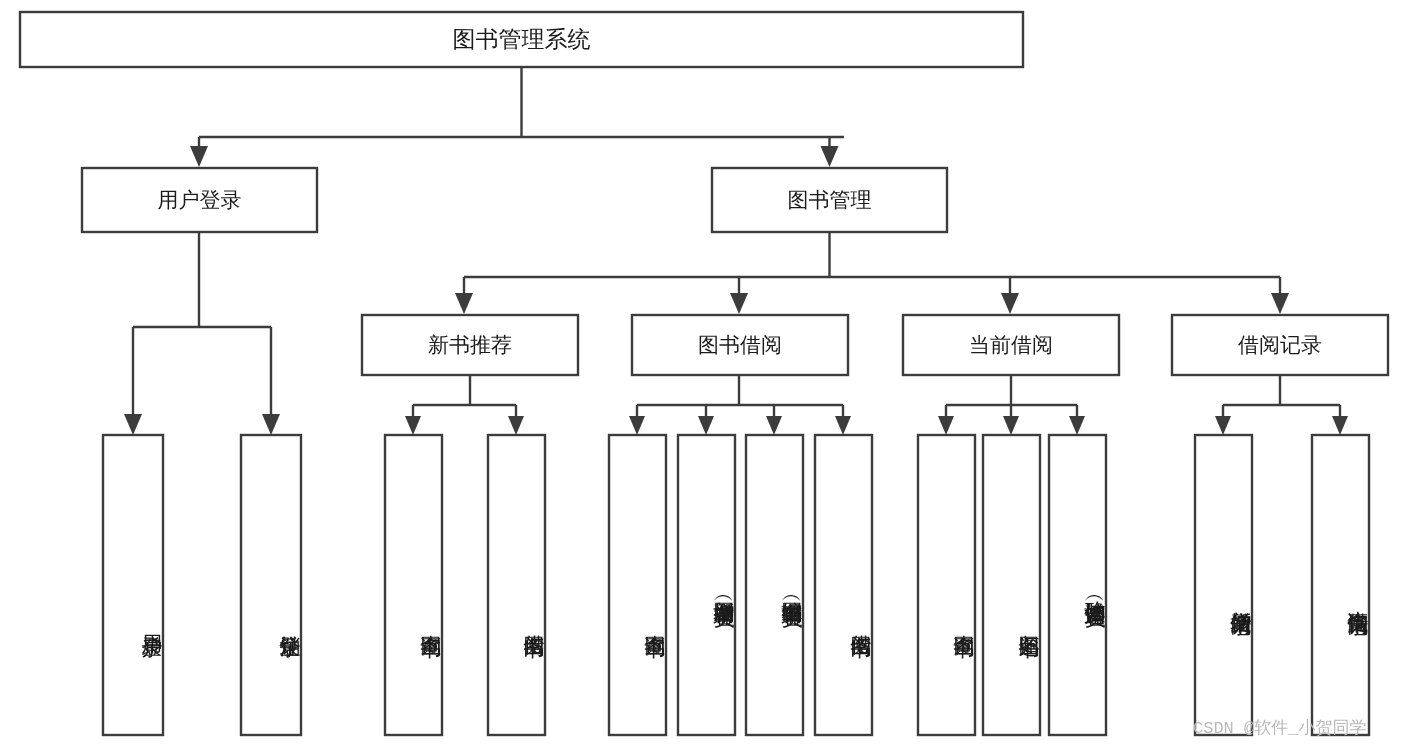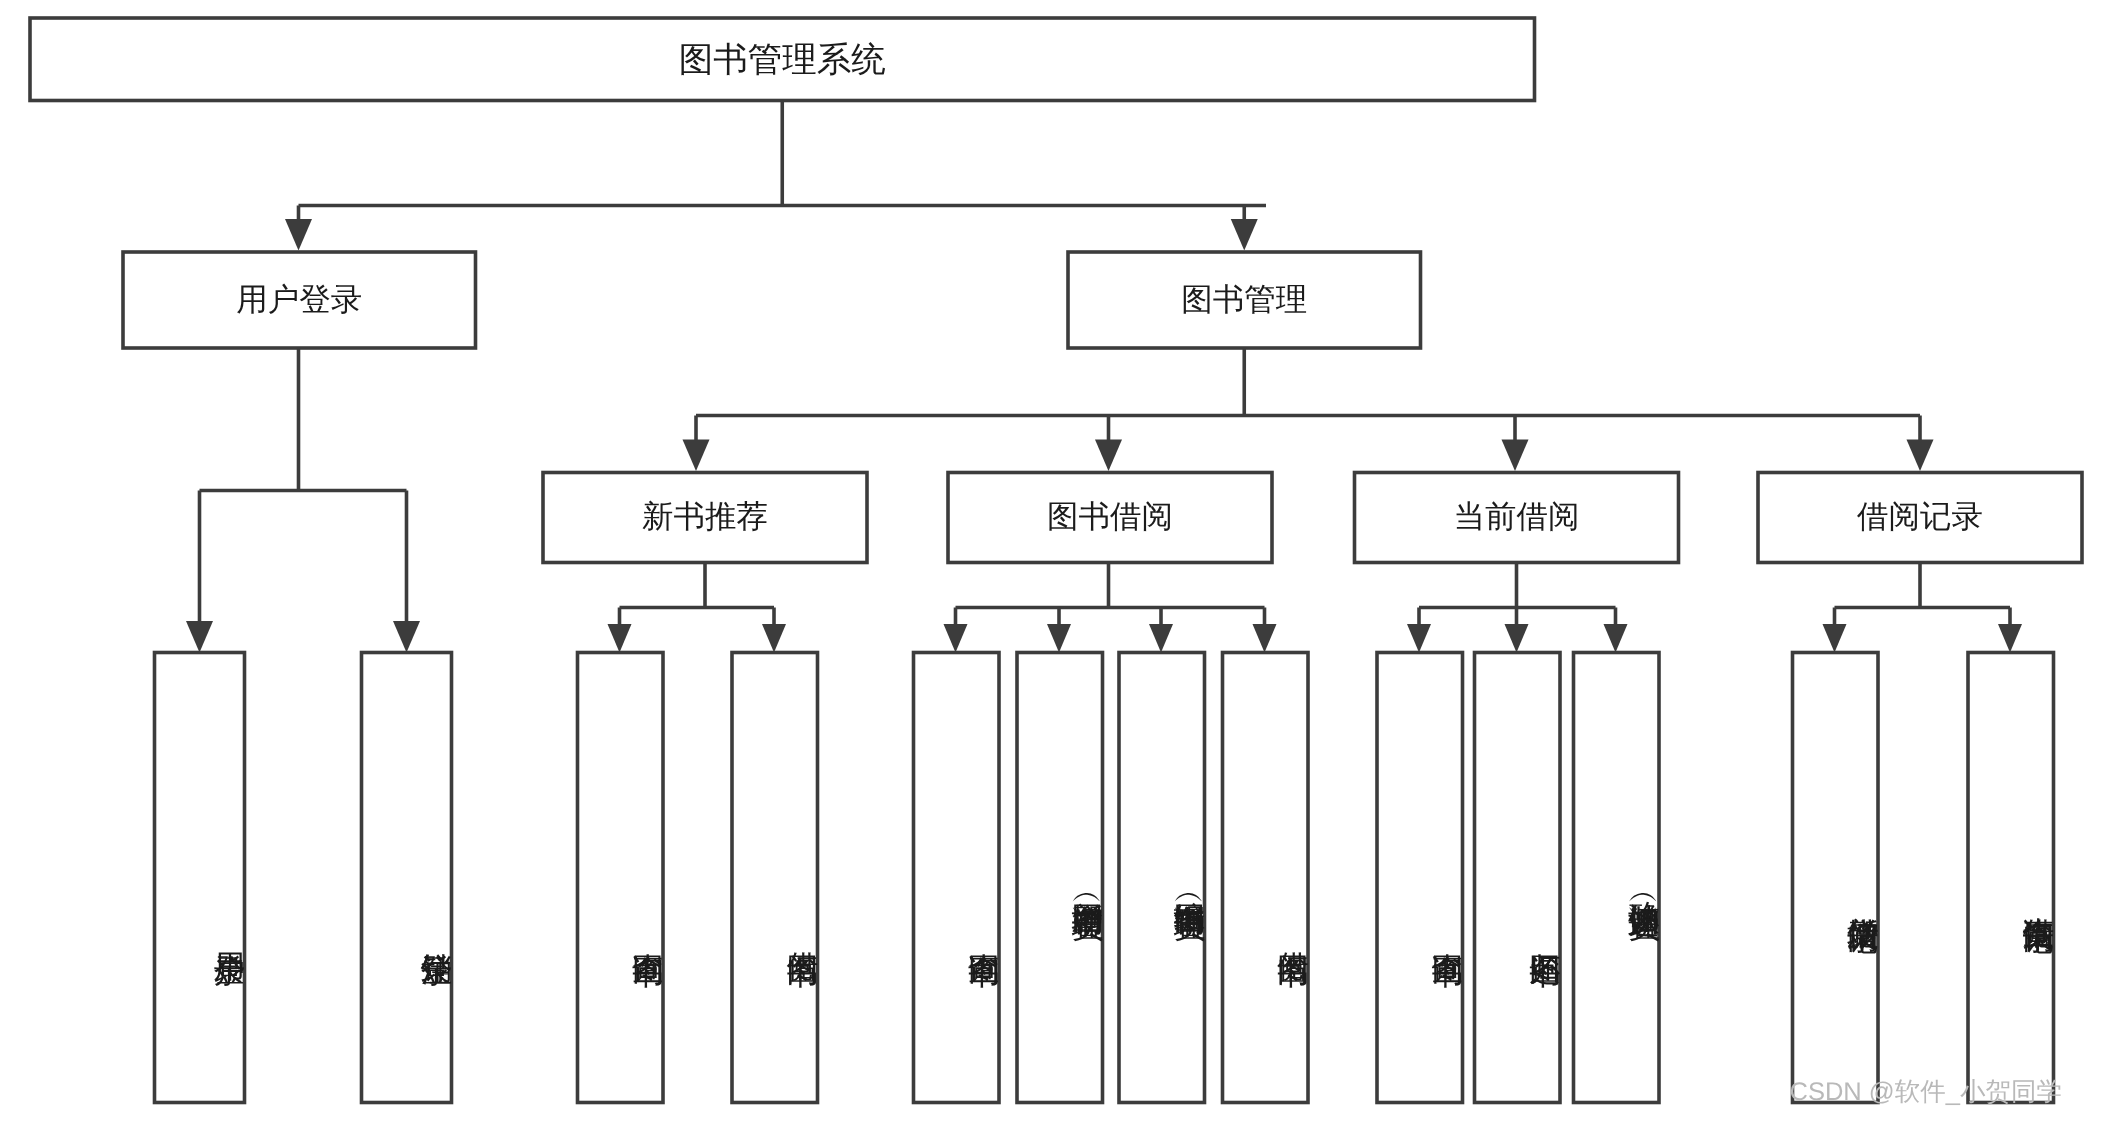--- a/index.html
+++ b/index.html
@@ -216,15 +216,15 @@
   <div class="vlabel" style="left:918px; top:505px; width:57px; height:230px;">查询图书</div>
 
   <div class="vlabel" style="left:983px; top:505px; width:57px; height:230px;">归还图书</div>
 
   <div class="vlabel" style="left:1049px; top:443px; width:57px; height:290px;">确认归还（管理员）</div>
 
   <div class="vlabel" style="left:1195px; top:459px; width:57px; height:276px;">新增借阅记录</div>
 
   <div class="vlabel" style="left:1312px; top:459px; width:57px; height:276px;">查询借阅记录</div>
 
-  <div class="watermark" style="left:1193px; top:716px;">CSDN @软件_小贺同学</div>
+  <div class="watermark" style="left:1193px; top:716px;font-family:Liberation Mono, monospace;">CSDN @软件_小贺同学</div>
 
 </div>
 
 </body></html>

